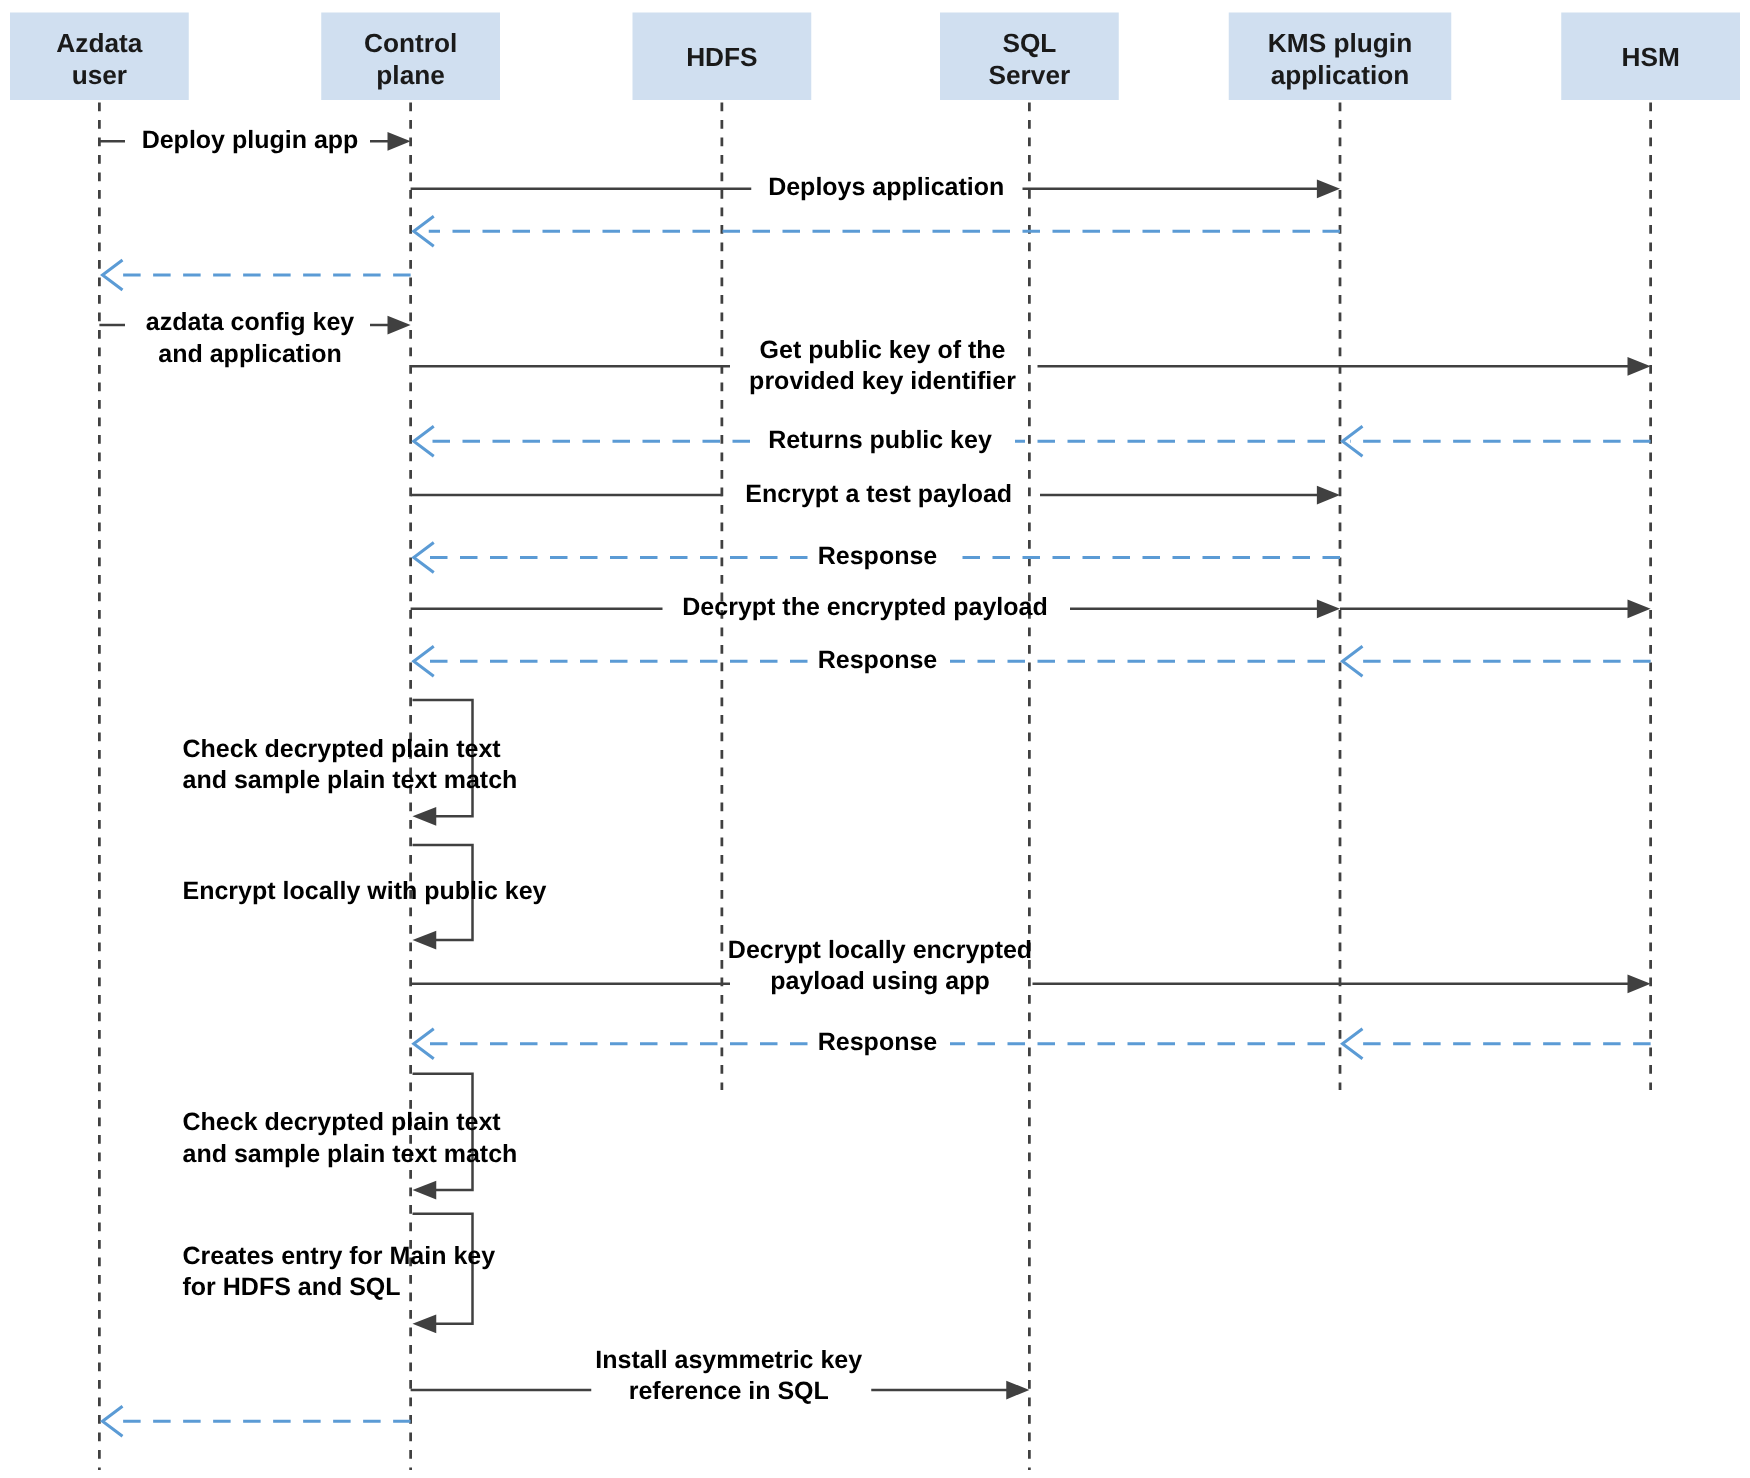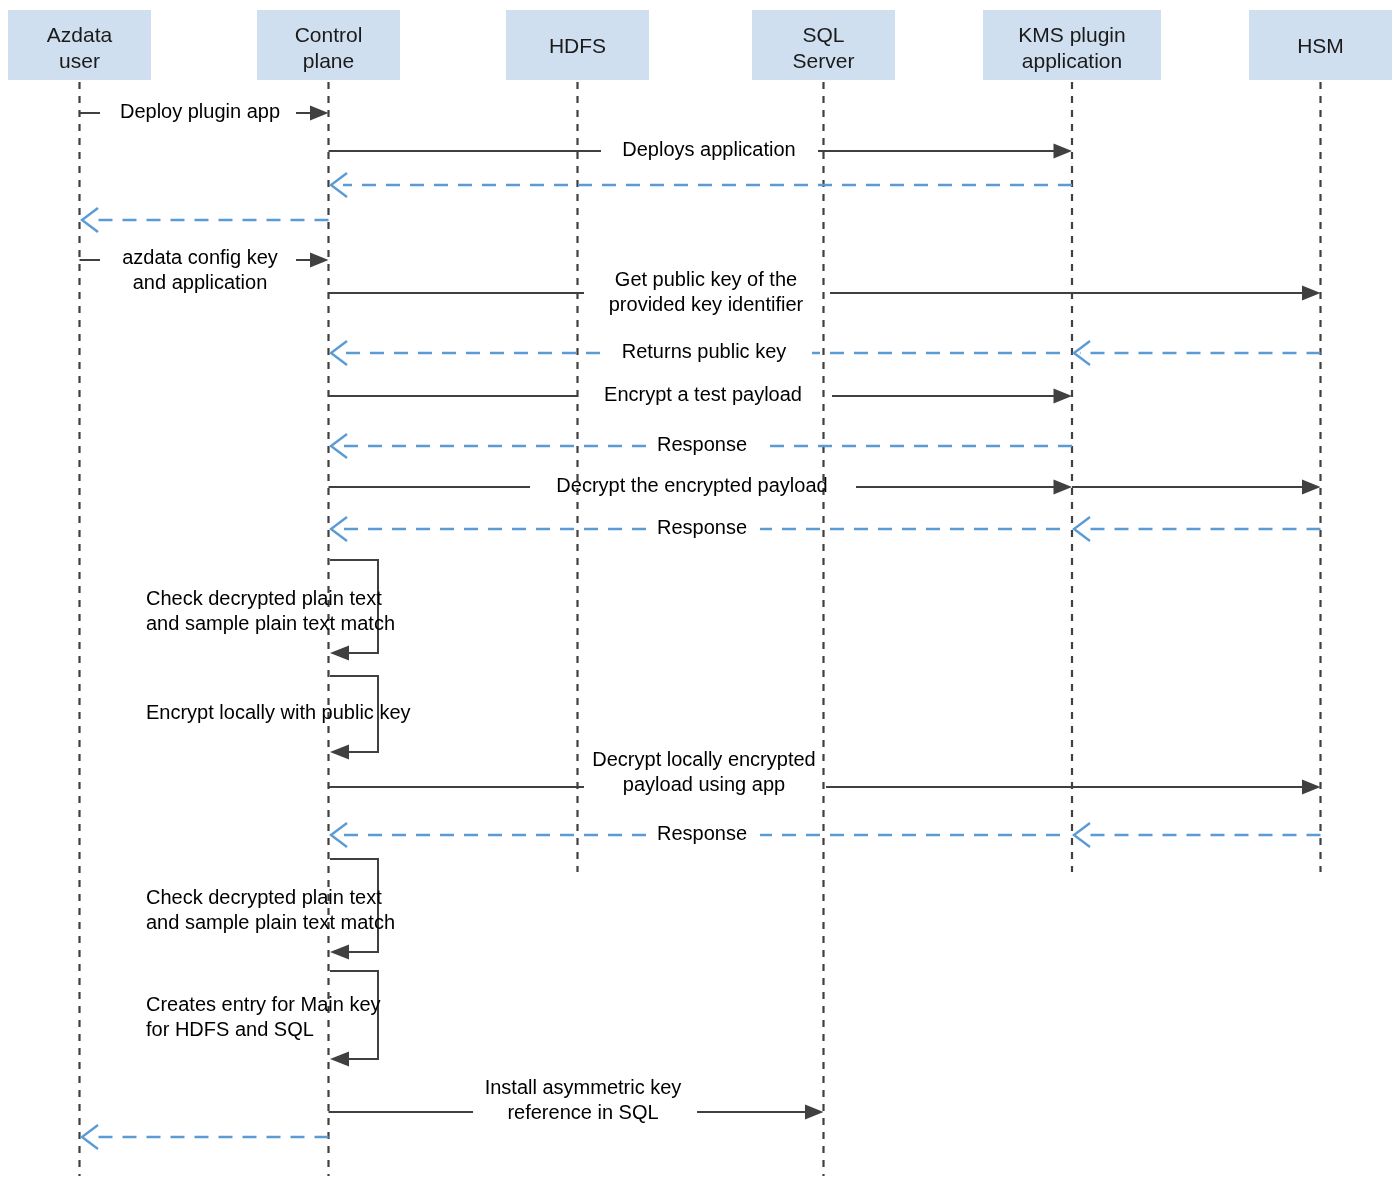--- a/index.html
+++ b/index.html
@@ -10,20 +10,21 @@
   body {
     width: 1400px;
     height: 1182px;
     font-family: "Liberation Sans", sans-serif;
     overflow: hidden;
   }
   #diagram-root {
     position: relative;
     width: 1400px;
     height: 1182px;
+    font-weight: bold;
   }
   svg.seq {
     display: block;
     width: 1400px;
     height: 1182px;
   }
   .actor-box {
     fill: #d0dff0;
     stroke: none;
   }

